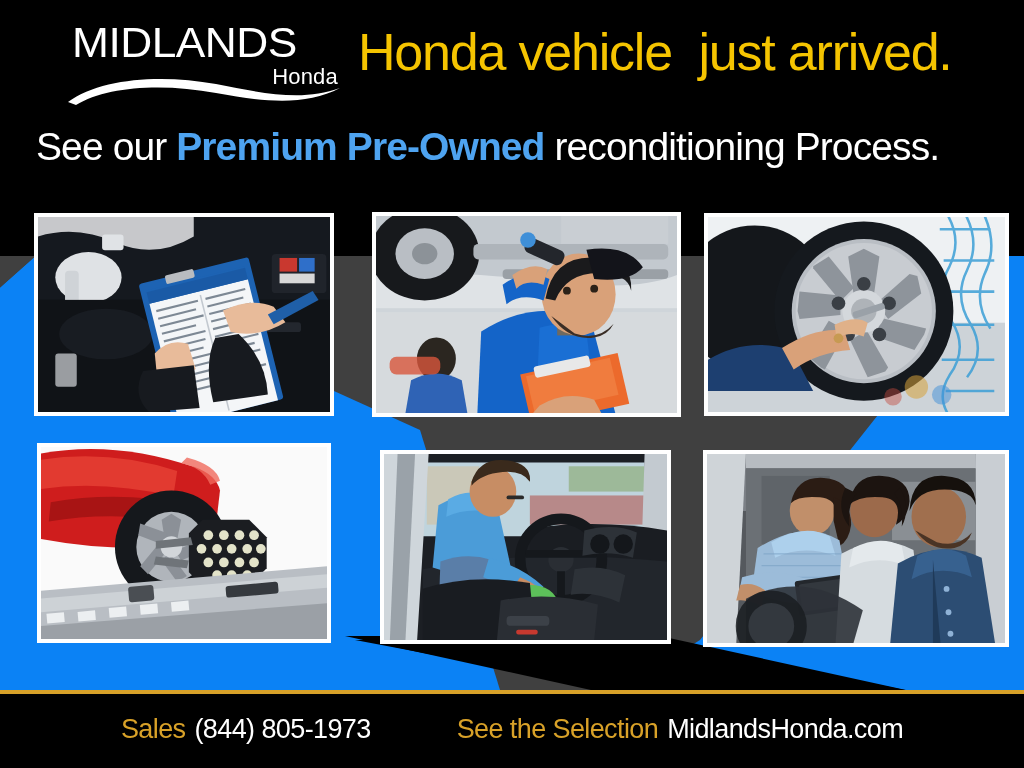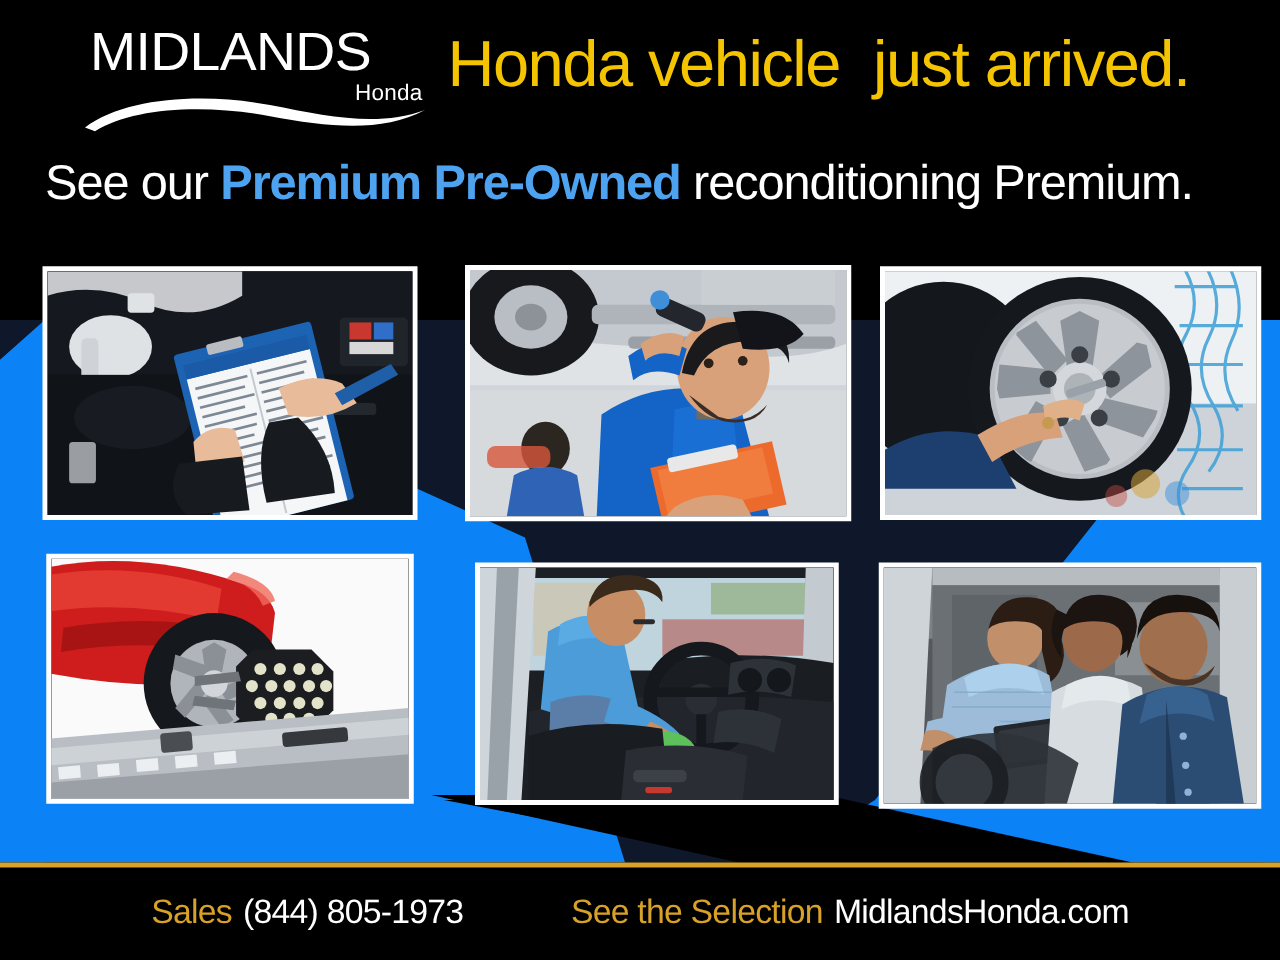--- a/index.html
+++ b/index.html
@@ -7,21 +7,21 @@
     padding: 0;
     background: #000;
   }
   body {
     font-family: "Liberation Sans", sans-serif;
   }
   .ad {
     position: relative;
     width: 1024px;
     height: 768px;
-    background: #0f172a;
+    background: #404040;
     overflow: hidden;
   }
 
   
   .blue-layer {
     position: absolute;
     left: 0; top: 0;
     width: 1024px;
     height: 768px;
     pointer-events: none;
@@ -52,21 +52,21 @@
     color: #ffffff;
     font-family: "Liberation Sans", sans-serif;
     white-space: nowrap;
     transform: scaleX(1.03);
     transform-origin: left center;
   }
   .logo-sub {
     position: absolute;
     right: 4px;
     top: 42px;
-    font-size: 18px;
+    font-size: 22px;
     font-weight: 400;
     color: #ffffff;
     letter-spacing: 0.2px;
   }
   .logo-swoosh {
     position: absolute;
     left: -6px;
     top: 50px;
     width: 276px;
     height: 34px;
@@ -187,21 +187,21 @@
     <div class="logo">
       <div class="logo-word">MIDLANDS</div>
       <div class="logo-sub">Honda</div>
       <svg class="logo-swoosh" viewBox="0 0 276 34" preserveAspectRatio="none">
         <path d="M2 30 C 34 6, 96 2, 150 12 C 196 21, 236 30, 274 16 C 240 34, 198 30, 150 21 C 98 11, 40 14, 10 33 Z" fill="#ffffff"></path>
       </svg>
     </div>
 
     <div class="headline">Honda vehicle  just arrived.</div>
 
-    <div class="subhead"><span>See our </span><span class="hl">Premium Pre-Owned</span><span> reconditioning Premium.</span></div>
+    <div class="subhead"><span>See our </span><span class="hl">Premium Pre-Owned</span><span> reconditioning Process.</span></div>
   </div>
 
   <div class="photo" id="photo-1">
     <div class="inner">
       <svg viewBox="0 0 300 200" preserveAspectRatio="xMidYMid slice">
         <rect width="300" height="200" fill="#0d1014"></rect>
         <rect x="0" y="0" width="300" height="85" fill="#15191f"></rect>
         <path d="M0 20 Q40 8 80 26 T160 20 L160 0 L0 0 Z" fill="#e6e8ea" opacity="0.85"></path>
         <ellipse cx="52" cy="62" rx="34" ry="26" fill="#dfe2e5"></ellipse>
         <rect x="28" y="55" width="14" height="42" rx="4" fill="#cfd3d7"></rect>

